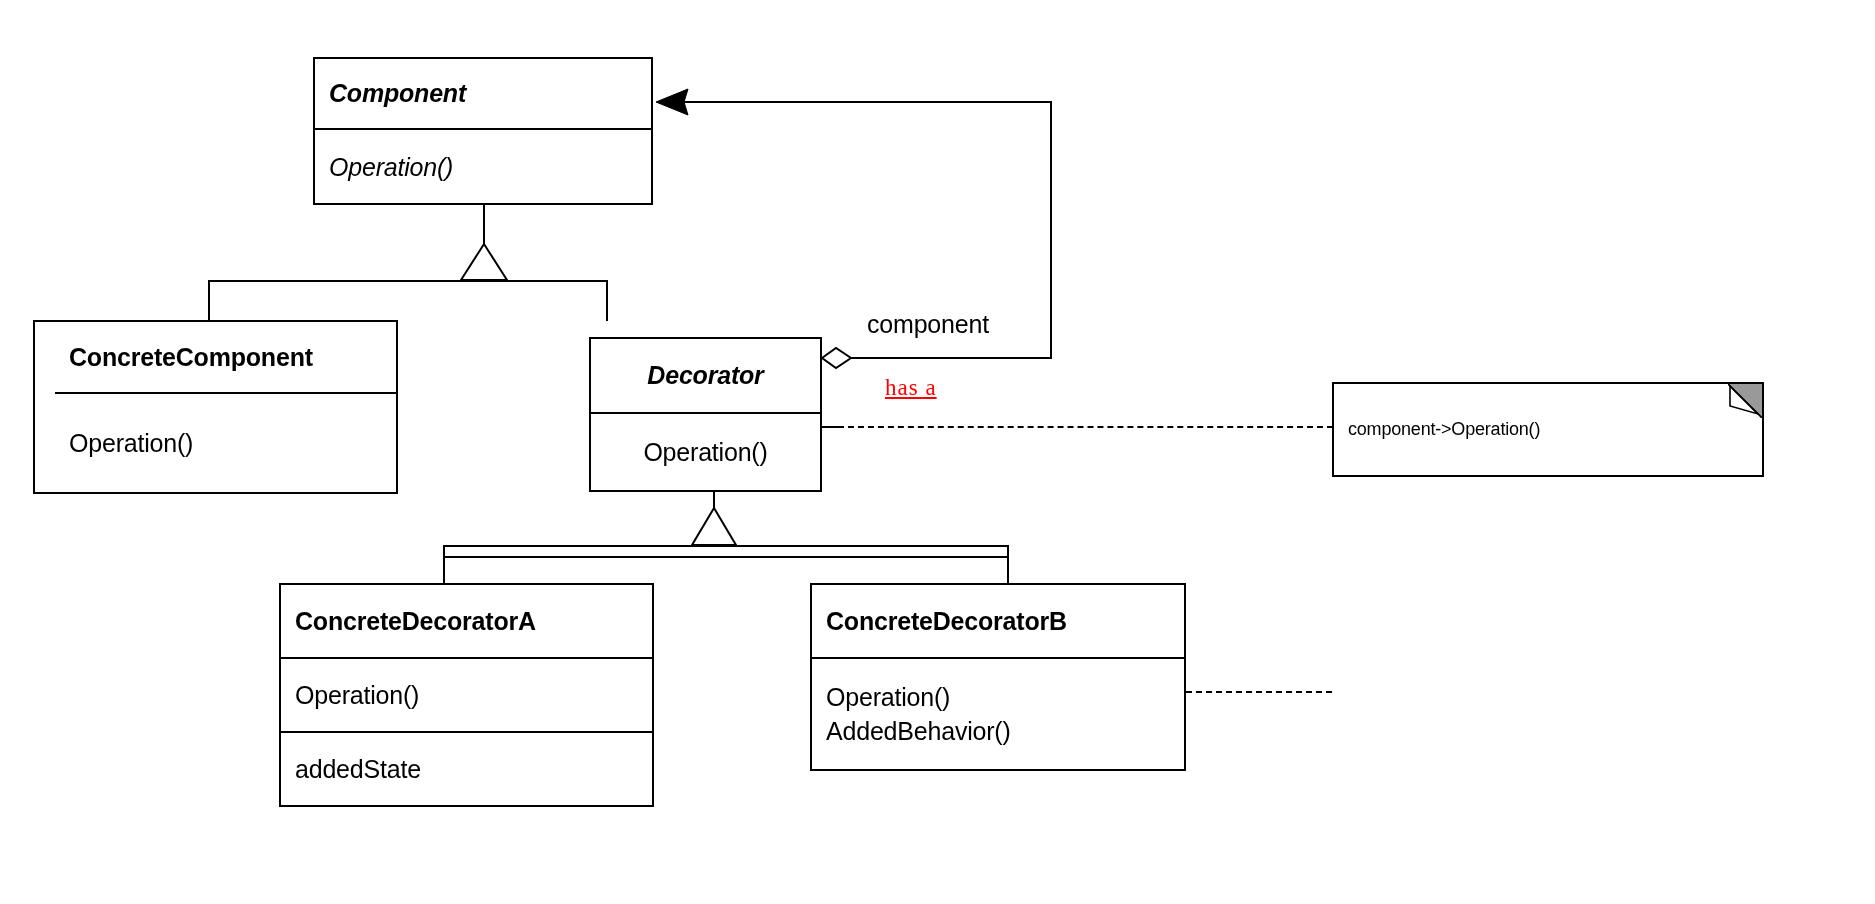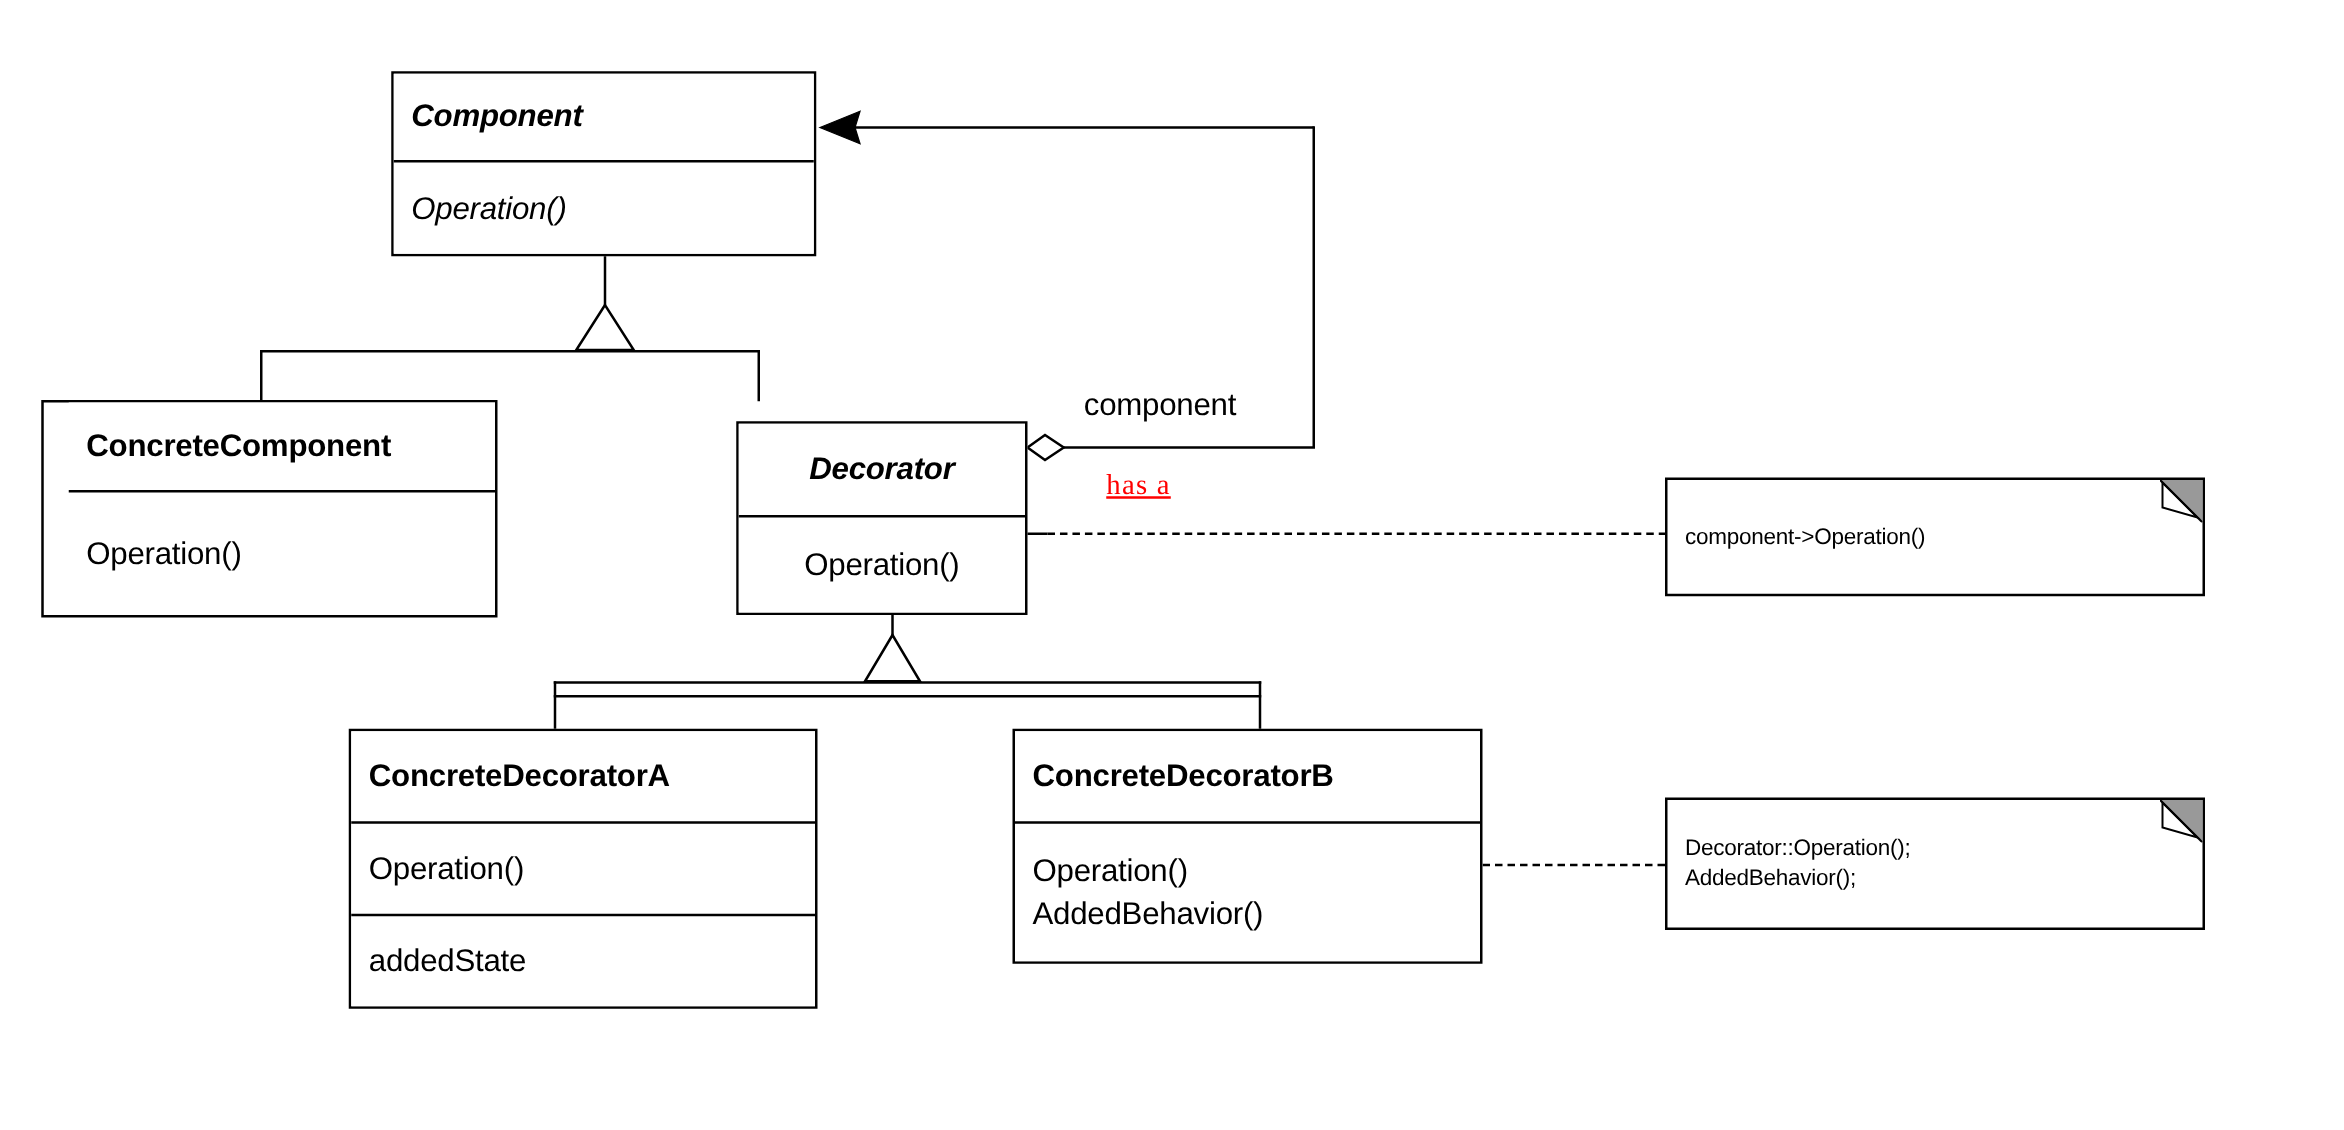--- a/index.html
+++ b/index.html
@@ -216,27 +216,18 @@
 
   <div class="uml-note" style="left:1332px; top:382px; width:432px; height:95px;">
     <div class="note-line">component-&gt;Operation()</div>
     <svg class="note-fold" viewBox="0 0 34 34" xmlns="http://www.w3.org/2000/svg">
       <polygon points="0,0 34,0 34,34" fill="#999999" stroke="none"></polygon>
       <polygon points="2,2 30,30 2,22" fill="#ffffff" stroke="#000000" stroke-width="1.6"></polygon>
       <line x1="0" y1="0" x2="34" y2="34" stroke="#000000" stroke-width="1.6"></line>
     </svg>
   </div>
 
-  <div class="uml-note" style="left:1332px; top:638px; width:432px; height:106px;">
-    <div class="note-line">Decorator::Operation();</div>
-    <div class="note-line">AddedBehavior();</div>
-    <svg class="note-fold" viewBox="0 0 34 34" xmlns="http://www.w3.org/2000/svg">
-      <polygon points="0,0 34,0 34,34" fill="#999999" stroke="none"></polygon>
-      <polygon points="2,2 30,30 2,22" fill="#ffffff" stroke="#000000" stroke-width="1.6"></polygon>
-      <line x1="0" y1="0" x2="34" y2="34" stroke="#000000" stroke-width="1.6"></line>
-    </svg>
-  </div>
 
   <div class="edge-label" style="left:867px; top:310px;">component</div>
 
   <div class="edge-label stereotype" style="left:885px; top:375px; color:#ff0000;text-decoration:underline;">has a</div>
 
 </div>
 
 </body></html>

